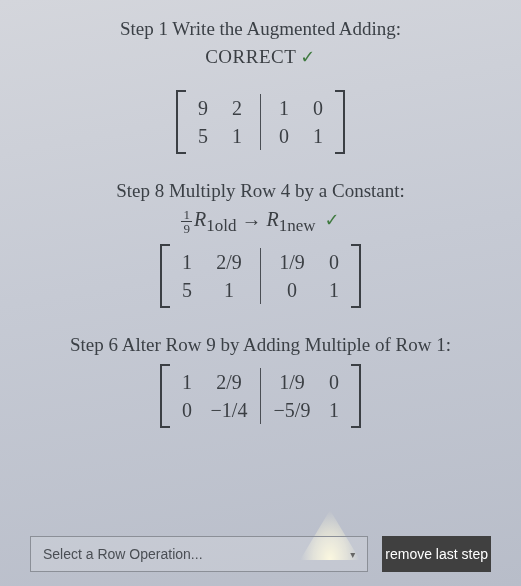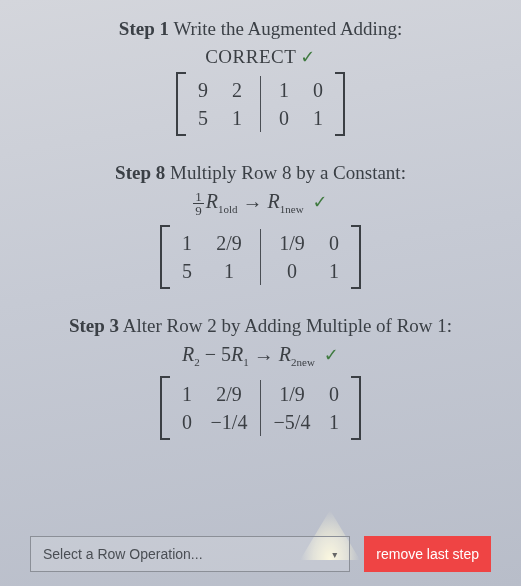--- a/index.html
+++ b/index.html
@@ -7,25 +7,25 @@
   width:521px;height:586px;
   background:linear-gradient(170deg,#d4d6dc 0%,#c6cad4 45%,#b8bdc9 100%);
   font-family:Georgia,'Times New Roman',serif;
   color:#3b3f44;
   overflow:hidden;
   position:relative;
 }
 .page{padding:18px 30px 0 30px}
 .step{margin-bottom:22px;text-align:center}
 .step-head{font-size:19px;font-weight:400;margin-bottom:6px;color:#3b4046}
-.step-head b{font-weight:700}
-.correct{font-size:19px;letter-spacing:0.5px;margin-bottom:2px}
+.step-head b{font-weight:400}
+.correct{font-size:19px;letter-spacing:0.5px;margin-bottom:20px}
 .chk{color:#3f7a3f;margin-left:4px;font-size:18px}
 .op-line{font-size:20px;margin:4px 0 6px 0}
-.sub{font-size:11px;vertical-align:sub}
+.sub{font-size:17px;vertical-align:sub}
 .frac{display:inline-block;vertical-align:middle;text-align:center;font-size:13px;line-height:1;margin-right:2px}
 .frac .n{display:block;border-bottom:1px solid #3b3f44;padding:0 2px}
 .frac .d{display:block;padding:0 2px}
 .matrix{display:inline-flex;align-items:stretch;margin-top:2px}
 .br{width:8px;border:2px solid #3b3f44;border-right:none}
 .br.r{border-right:2px solid #3b3f44;border-left:none}
 .mt{display:flex}
 .col{display:flex;flex-direction:column;justify-content:space-around;padding:4px 0}
 .col span{min-width:34px;text-align:center;font-size:20px;line-height:28px}
 .col.wide span{min-width:50px}
@@ -35,22 +35,22 @@
   display:flex;gap:14px;align-items:stretch;
   font-family:Arial,Helvetica,sans-serif;
 }
 .select{
   flex:1;border:1px solid #8b8f97;background:rgba(255,255,255,0.15);
   padding:2px 12px;font-size:14px;color:#4a4e54;
   display:flex;justify-content:space-between;align-items:center;
 }
 .caret{font-size:10px;color:#666}
 .remove{
-  background:#ef4444;color:#fff;border:none;
-  padding:10px 12px;font-size:14px;
+  background:#404040;color:#fff;border:none;
+  padding:10px 3px;font-size:14px;
 }
 .flare{
   position:absolute;bottom:26px;left:300px;width:60px;height:50px;
   background:radial-gradient(ellipse at 50% 100%,rgba(255,250,220,0.95) 0%,rgba(255,250,220,0.5) 40%,rgba(255,250,220,0) 70%);
   clip-path:polygon(50% 0%,100% 100%,0% 100%);
   pointer-events:none;
 }
 </style>
 </head>
 <body>
@@ -84,21 +84,21 @@
             <span>0</span>
             <span>1</span>
           </div>
       </div>
       <div class="br r"></div>
     </div>
   </div>
 
   <div class="step">
     <div class="step-head">
-      <b>Step 8</b> <span>Multiply Row 8 by a Constant:</span>
+      <b>Step 8</b> <span>Multiply Row 4 by a Constant:</span>
     </div>
     <div class="op-line">
       <span class="frac"><span class="n">1</span><span class="d">9</span></span><i>R</i><span class="sub"><span>1</span><span>old</span></span>
       <span>→</span>
       <i>R</i><span class="sub"><span>1</span><span>new</span></span>
       <span class="chk">✓</span>
     </div>
     <div class="matrix">
       <div class="br"></div>
       <div class="mt">
@@ -119,41 +119,37 @@
             <span>0</span>
             <span>1</span>
           </div>
       </div>
       <div class="br r"></div>
     </div>
   </div>
 
   <div class="step">
     <div class="step-head">
-      <b>Step 3</b> <span>Alter Row 2 by Adding Multiple of Row 1:</span>
-    </div>
-    <div class="op-line">
-      <i>R</i><span class="sub">2</span><span> − 5</span><i>R</i><span class="sub">1</span><span> → </span><i>R</i><span class="sub"><span>2</span><span>new</span></span>
-      <span class="chk">✓</span>
+      <b>Step 6</b> <span>Alter Row 9 by Adding Multiple of Row 1:</span>
     </div>
     <div class="matrix">
       <div class="br"></div>
       <div class="mt">
         <div class="col">
             <span>1</span>
             <span>0</span>
           </div>
         <div class="col wide">
             <span>2/9</span>
             <span>−1/4</span>
           </div>
         <div class="sep"></div>
         <div class="col wide">
             <span>1/9</span>
-            <span>−5/4</span>
+            <span>−5/9</span>
           </div>
         <div class="col">
             <span>0</span>
             <span>1</span>
           </div>
       </div>
       <div class="br r"></div>
     </div>
   </div>
 

